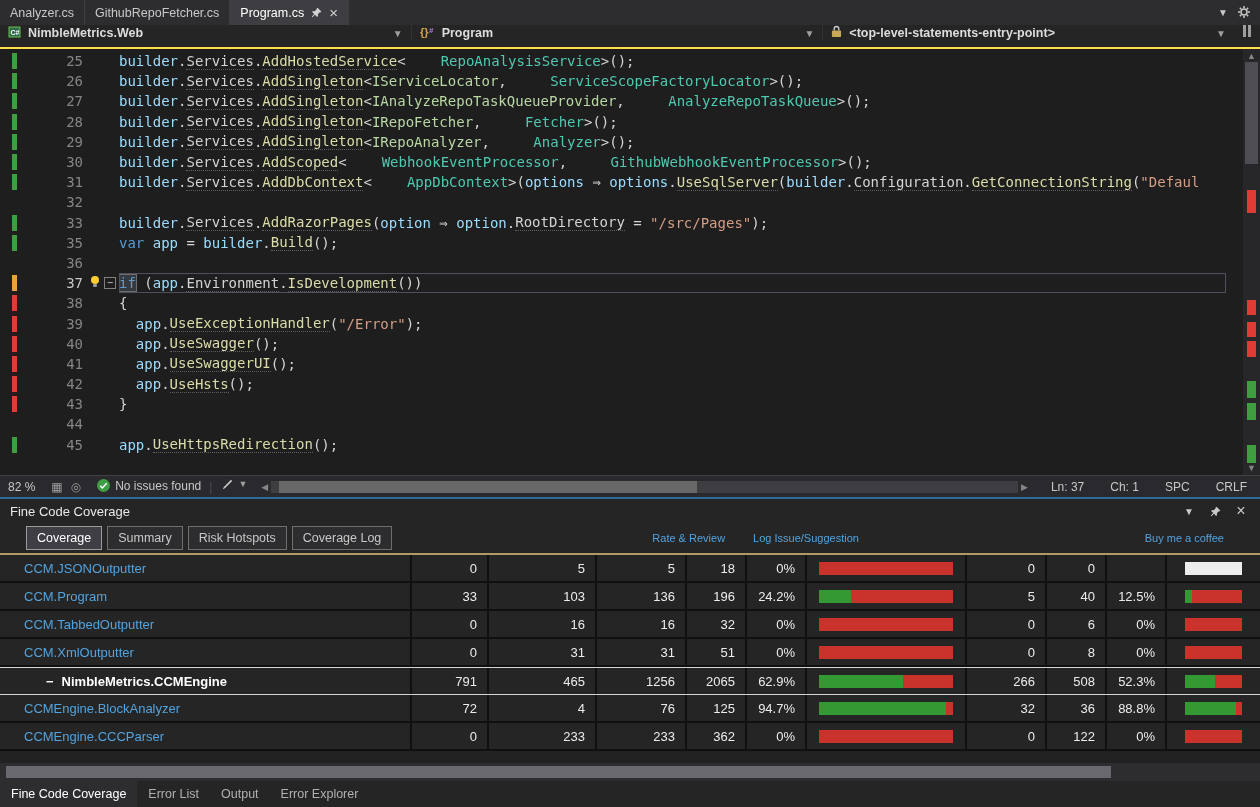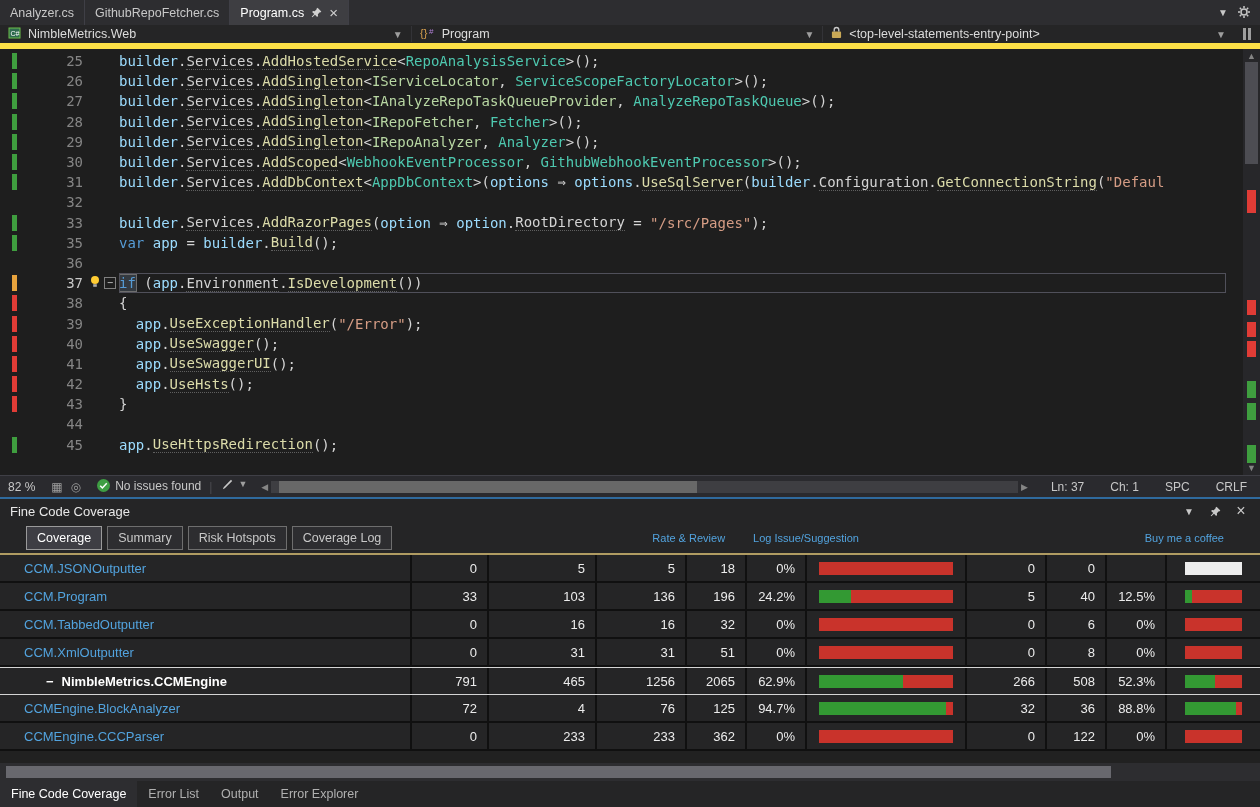--- a/index.html
+++ b/index.html
@@ -10,22 +10,22 @@
   
   .tabbar { height:25px; background:#2D2D30; display:flex; align-items:stretch; flex:0 0 25px; }
   .doc-tab { display:flex; align-items:center; padding:0 10px; font-size:12.5px; color:#C8C8C8;
              border-right:1px solid #3F3F46; cursor:default; gap:7px; }
   .doc-tab.active { background:#3E3E42; color:#FFFFFF; }
   .tab-icon { color:#D0D0D0; font-size:13px; line-height:1; display:inline-flex; align-items:center; }
   .tab-icon.close { font-size:15px; }
   .tabbar-right { margin-left:auto; display:flex; align-items:center; gap:10px; padding:0 10px; color:#C8C8C8; }
 
   
-  .navbar { height:24px; flex:0 0 24px; background:#252526; border-bottom:6px solid #fde047;
-            display:flex; align-items:center; }
+  .navbar { height:24px; flex:0 0 24px; background:#252526; border-bottom:2px solid #fde047;
+            display:flex; align-items:flex-start;font-weight:bold; }
   .nav-combo { flex:1 1 0; display:flex; align-items:center; gap:7px; padding:0 8px;
                border-right:1px solid #333337; font-size:12.5px; color:#DCDCDC; }
   .nav-caret { margin-left:auto; color:#9E9E9E; font-size:10px; }
   .nav-splitter { flex:0 0 26px; display:flex; align-items:center; justify-content:center; gap:2px; }
   .nav-splitter i { display:block; width:3px; height:12px; background:#9E9E9E; }
 
   
   .editor { flex:0 0 426px; position:relative; background:#1E1E1E; overflow:hidden; }
   .lines { position:absolute; inset:0 0 0 0; padding-top:2px; }
   .line { display:flex; align-items:center; height:20.2px; font:14px "DejaVu Sans Mono", monospace; white-space:pre; }
@@ -38,21 +38,21 @@
   .glyph { flex:0 0 36px; display:flex; align-items:center; justify-content:flex-end; gap:3px; padding-right:3px; height:100%; }
   .fold { width:12px; height:12px; border:1px solid #808080; background:#1E1E1E; color:#C8C8C8;
           font:10px/10px "DejaVu Sans Mono", monospace; text-align:center; }
   .code { flex:1 1 auto; overflow:hidden; margin-right:34px; height:100%; display:flex; align-items:center; }
   .code.current { outline:1px solid #50505A; outline-offset:-1px; }
   .tk-k   { color:var(--tk-k); }
   .tk-kbox{ color:var(--tk-k); outline:1px solid #6E6E6E; background:#343A40; }
   .tk-id  { color:var(--tk-id); }
   .tk-pr  { color:var(--tk-pr); border-bottom:1px dotted #5F5F5F; }
   .tk-m   { color:var(--tk-m); border-bottom:1px dotted #5F5F5F; }
-  .tk-t   { color:var(--tk-t); }
+  .tk-t   { color:var(--tk-t);margin-left:35px; }
   .tk-i   { color:var(--tk-i); }
   .tk-s   { color:var(--tk-s); }
   .tk-op  { color:var(--tk-op); }
 
   .vscroll { position:absolute; top:0; right:0; bottom:0; width:17px; background:#27272A; }
   .vscroll .arrow { position:absolute; left:0; width:100%; text-align:center; color:#858585; font-size:9px; }
   .vscroll .arrow.up { top:2px; } .vscroll .arrow.dn { bottom:2px; }
   .sb-thumb { position:absolute; left:2px; width:13px; background:#4D4D53; }
   .sbmark { position:absolute; left:4px; width:9px; }
   .sbmark.r { background:var(--cov-red); }

